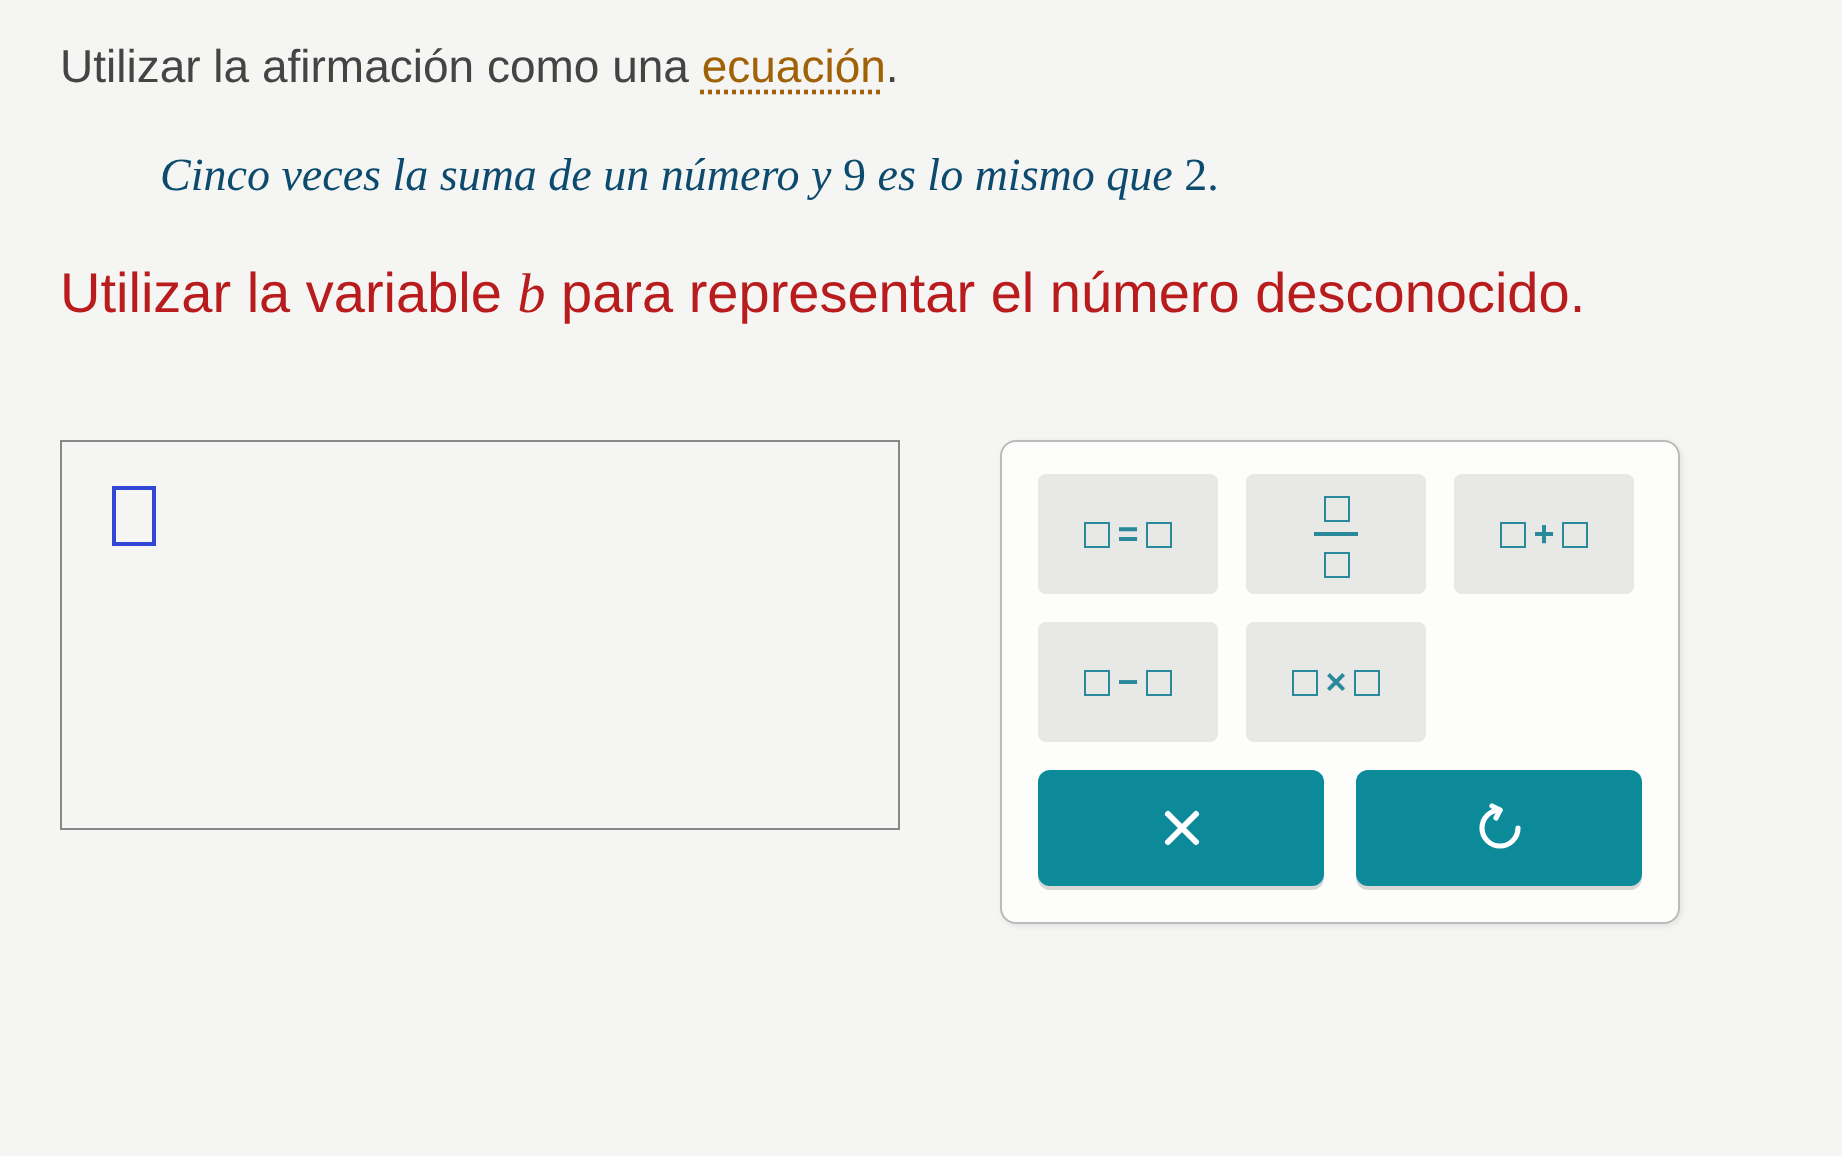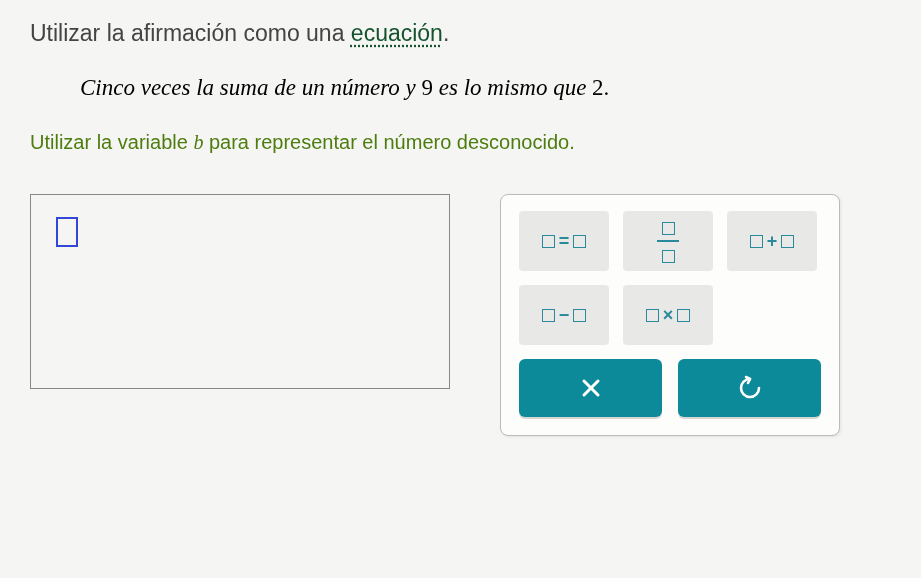--- a/index.html
+++ b/index.html
@@ -14,41 +14,41 @@
       color: #333;
       width: 921px;
       height: 578px;
     }
     .instruction-line {
       font-size: 23px;
       color: #444;
       margin-bottom: 28px;
     }
     .instruction-line a {
-      color: #14532d;
+      color: #a16207;
       text-decoration: underline;
       text-decoration-style: dotted;
       text-underline-offset: 4px;
     }
     .statement-line {
       font-size: 23px;
       font-style: italic;
-      color: #000000;
+      color: #0c4a6e;
       margin-left: 50px;
       margin-bottom: 30px;
       font-family: Georgia, 'Times New Roman', serif;
     }
     .statement-line .upright {
       font-style: normal;
       font-family: Georgia, 'Times New Roman', serif;
     }
     .variable-line {
-      font-size: 20px;
-      color: #4d7c0f;
-      margin-bottom: 40px;
+      font-size: 28px;
+      color: #b91c1c;
+      margin-bottom: 56px;
     }
     .variable-line .var {
       font-style: italic;
       font-family: Georgia, 'Times New Roman', serif;
     }
     .work-row {
       display: flex;
       align-items: flex-start;
       gap: 50px;
       margin-top: 10px;

